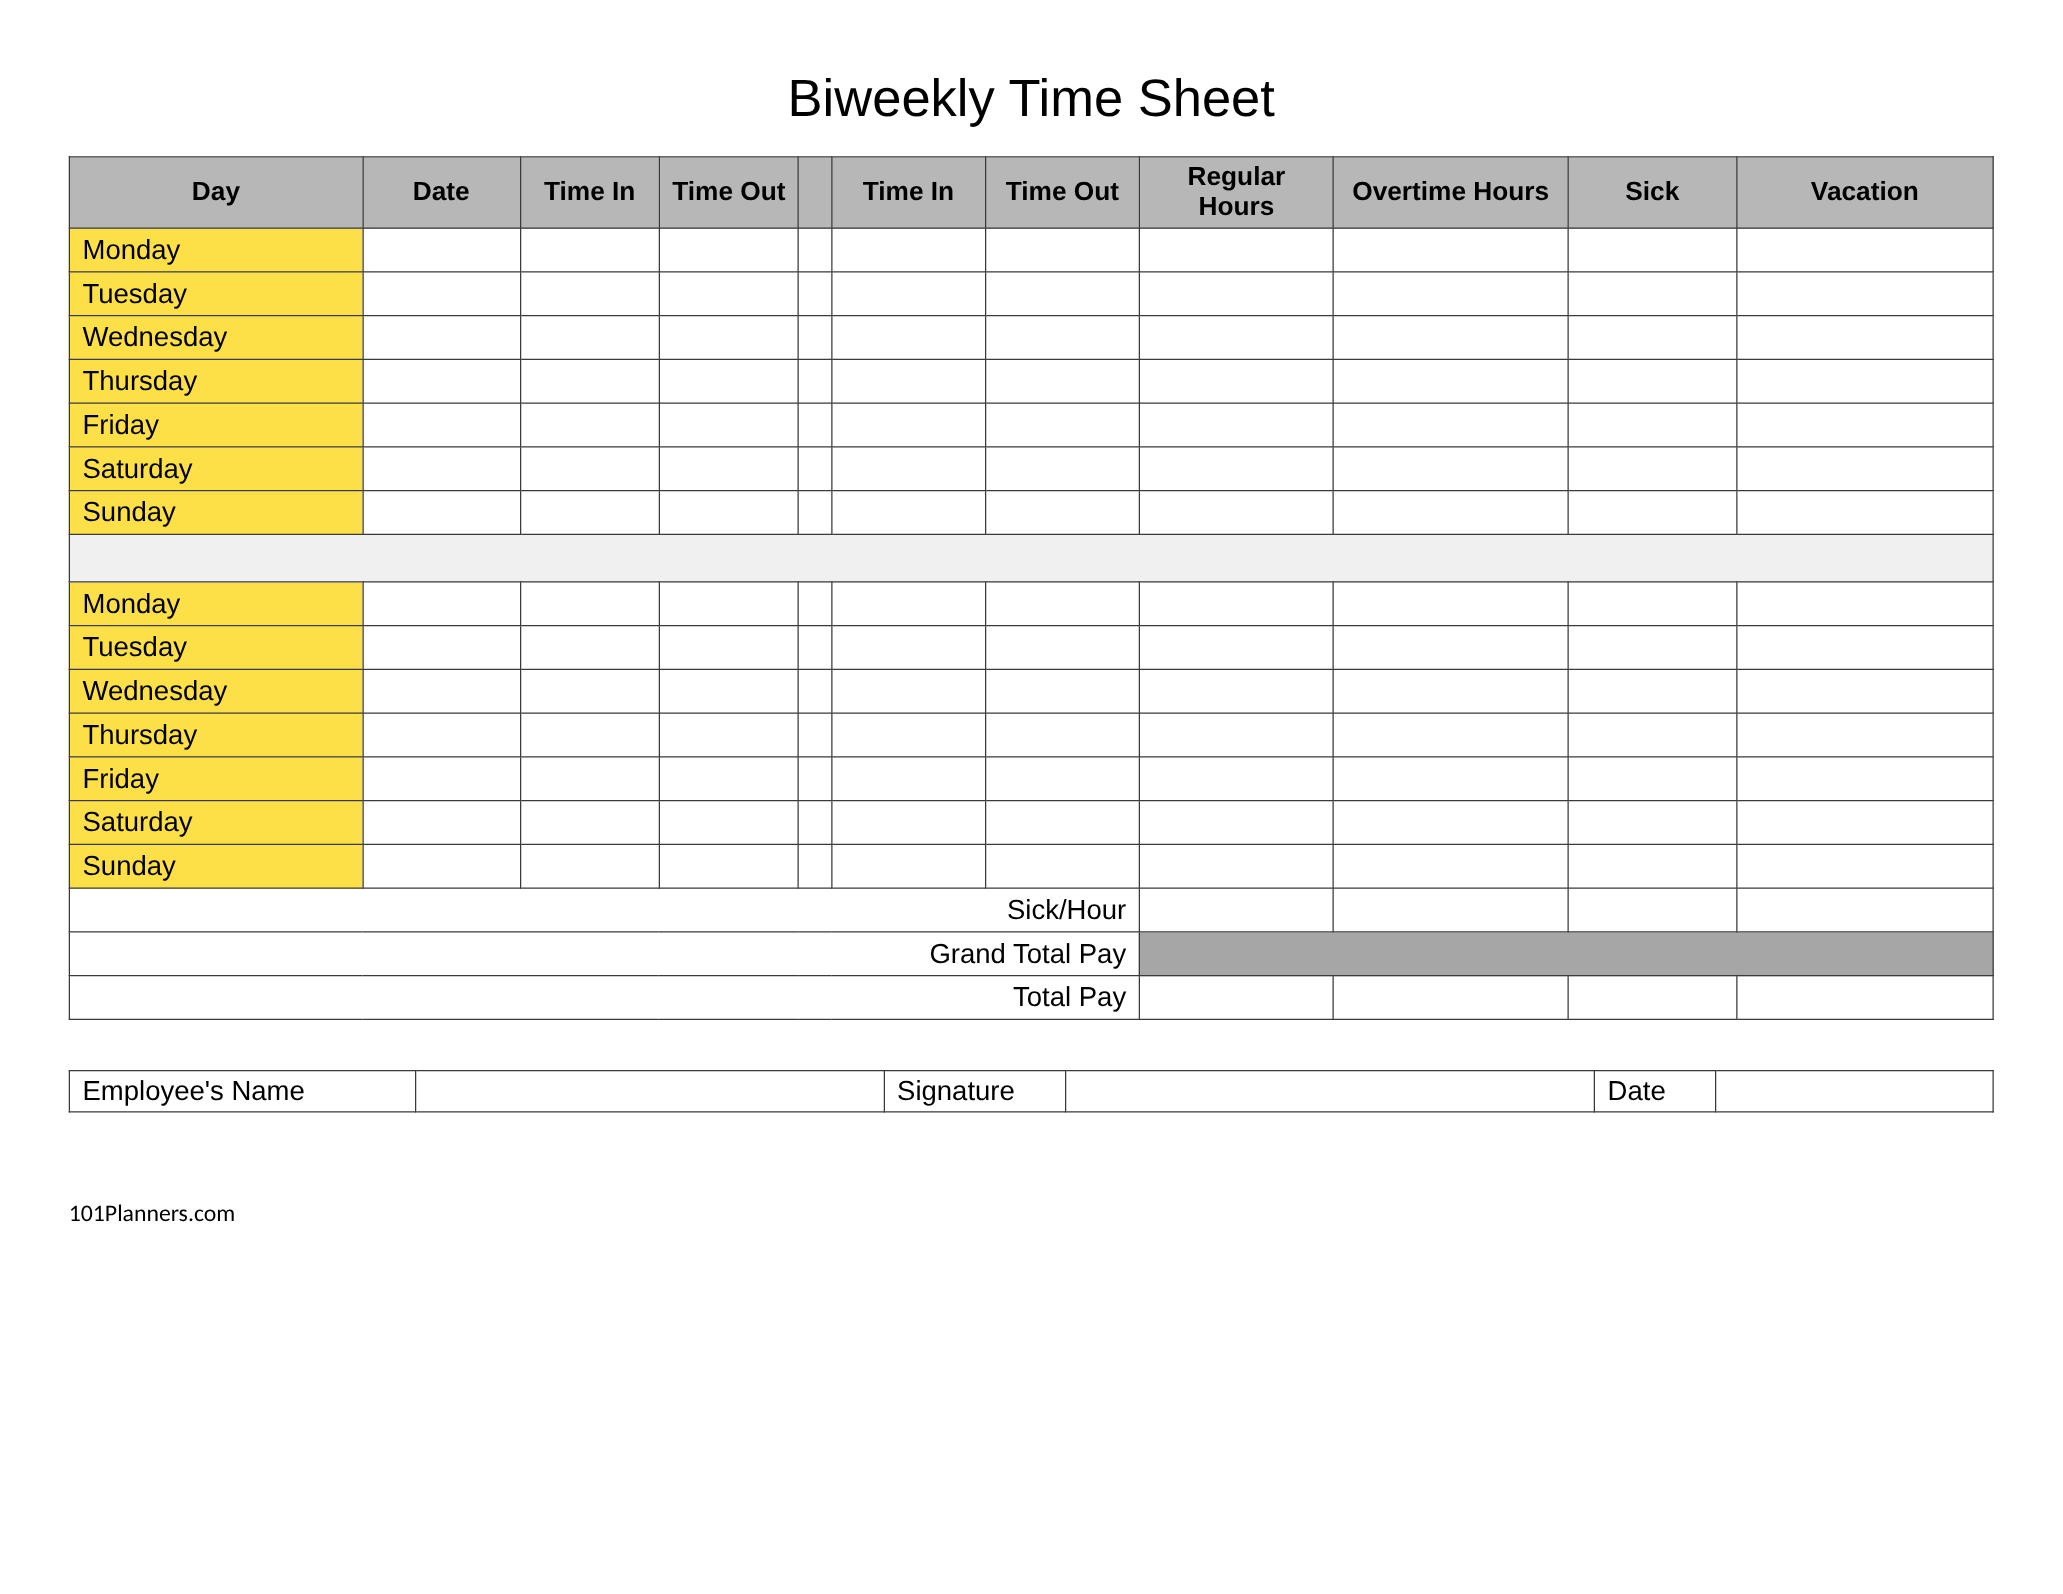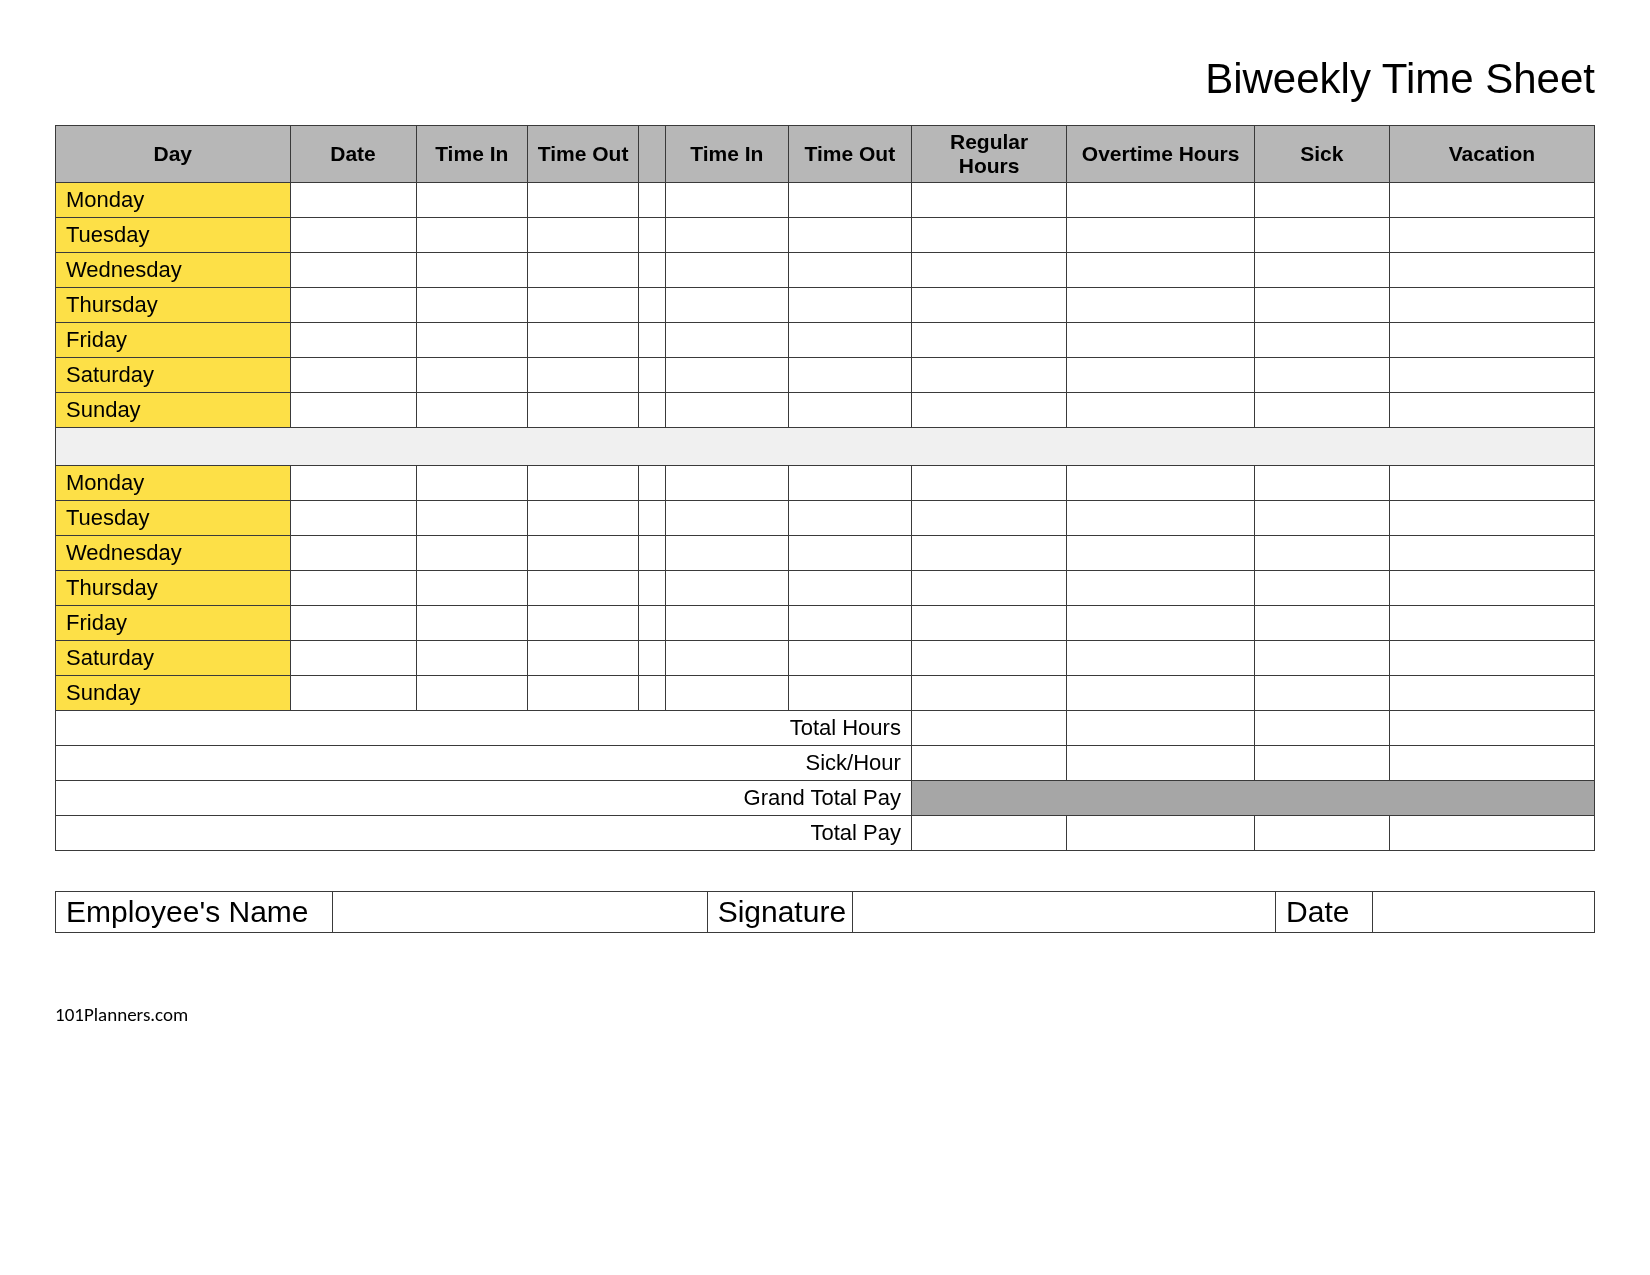--- a/index.html
+++ b/index.html
@@ -5,21 +5,21 @@
   * { box-sizing: border-box; margin: 0; padding: 0; }
   body {
     font-family: "Century Gothic", "Avant Garde", sans-serif;
     background: #fff;
     width: 1650px;
     height: 1275px;
     padding: 55px 55px 30px 55px;
     color: #000;
   }
   h1.title {
-    text-align: right;
+    text-align: center;
     font-weight: 400;
     font-size: 42px;
     margin-bottom: 22px;
   }
   table {
     border-collapse: collapse;
     width: 100%;
     table-layout: fixed;
   }
   .timesheet th, .timesheet td {
@@ -58,21 +58,21 @@
     background: #fff;
   }
   .sig {
     margin-top: 40px;
     width: 100%;
     border-collapse: collapse;
   }
   .sig td {
     border: 1px solid #3a3a3a;
     height: 32px;
-    font-size: 30px;
+    font-size: 22px;
     padding: 3px 10px;
     text-align: left;
   }
   .footer {
     font-size: 19px;
     margin-top: 70px;
     font-family: Calibri, Arial, sans-serif;
   }
   
   .c-day  { width: 160px; }
@@ -314,27 +314,20 @@
         <td></td>
         <td></td>
         <td></td>
         <td></td>
         <td></td>
         <td></td>
       </tr>
     </tbody>
   <tbody id="summary-body">
       <tr class="summary">
-        <td class="labelcell" colspan="7">Total Hours</td>
-        <td></td>
-        <td></td>
-        <td></td>
-        <td></td>
-      </tr>
-      <tr class="summary">
         <td class="labelcell" colspan="7">Sick/Hour</td>
         <td></td>
         <td></td>
         <td></td>
         <td></td>
       </tr>
       <tr class="summary grand">
         <td class="labelcell" colspan="7">Grand Total Pay</td>
         <td colspan="4"></td>
       </tr>

